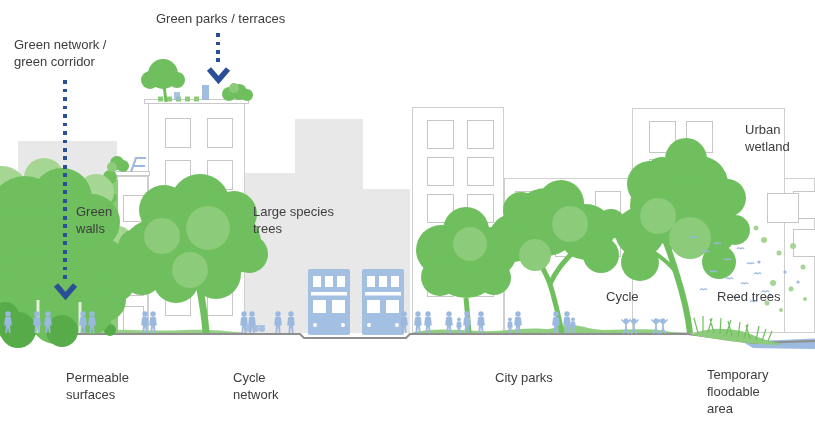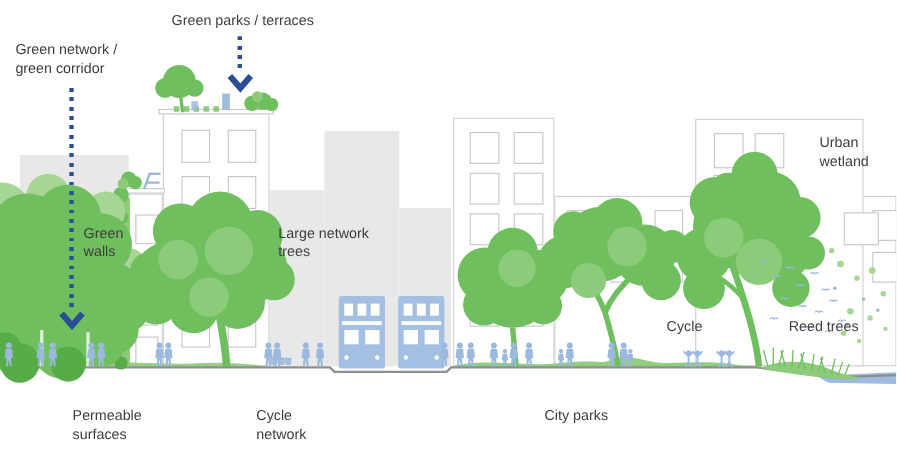--- a/index.html
+++ b/index.html
@@ -342,24 +342,27 @@
   <div class="dots" style="left:216px;top:33px;height:34px"></div>
   <svg class="chev" style="left:205px;top:66px" width="27" height="20" viewBox="0 0 27 20">
     <path class="chevp" d="M4,3 L13.5,14 L23,3"></path>
   </svg>
 
   <div class="lbl" style="left:14px;top:36px">Green network /
 green corridor</div>
   <div class="lbl" style="left:156px;top:10px">Green parks / terraces</div>
   <div class="lbl" style="left:76px;top:203px">Green
 walls</div>
-  <div class="lbl" style="left:253px;top:203px">Large network
+  <div class="lbl" style="left:253px;top:203px">Large species
 trees</div>
   <div class="lbl" style="left:745px;top:121px">Urban
 wetland</div>
   <div class="lbl" style="left:606px;top:288px">Cycle</div>
   <div class="lbl" style="left:717px;top:288px">Reed trees</div>
   <div class="lbl" style="left:66px;top:369px">Permeable
 surfaces</div>
   <div class="lbl" style="left:233px;top:369px">Cycle
 network</div>
   <div class="lbl" style="left:495px;top:369px">City parks</div>
+  <div class="lbl" style="left:707px;top:366px">Temporary
+floodable
+area</div>
 </div>
 
 </body></html>

